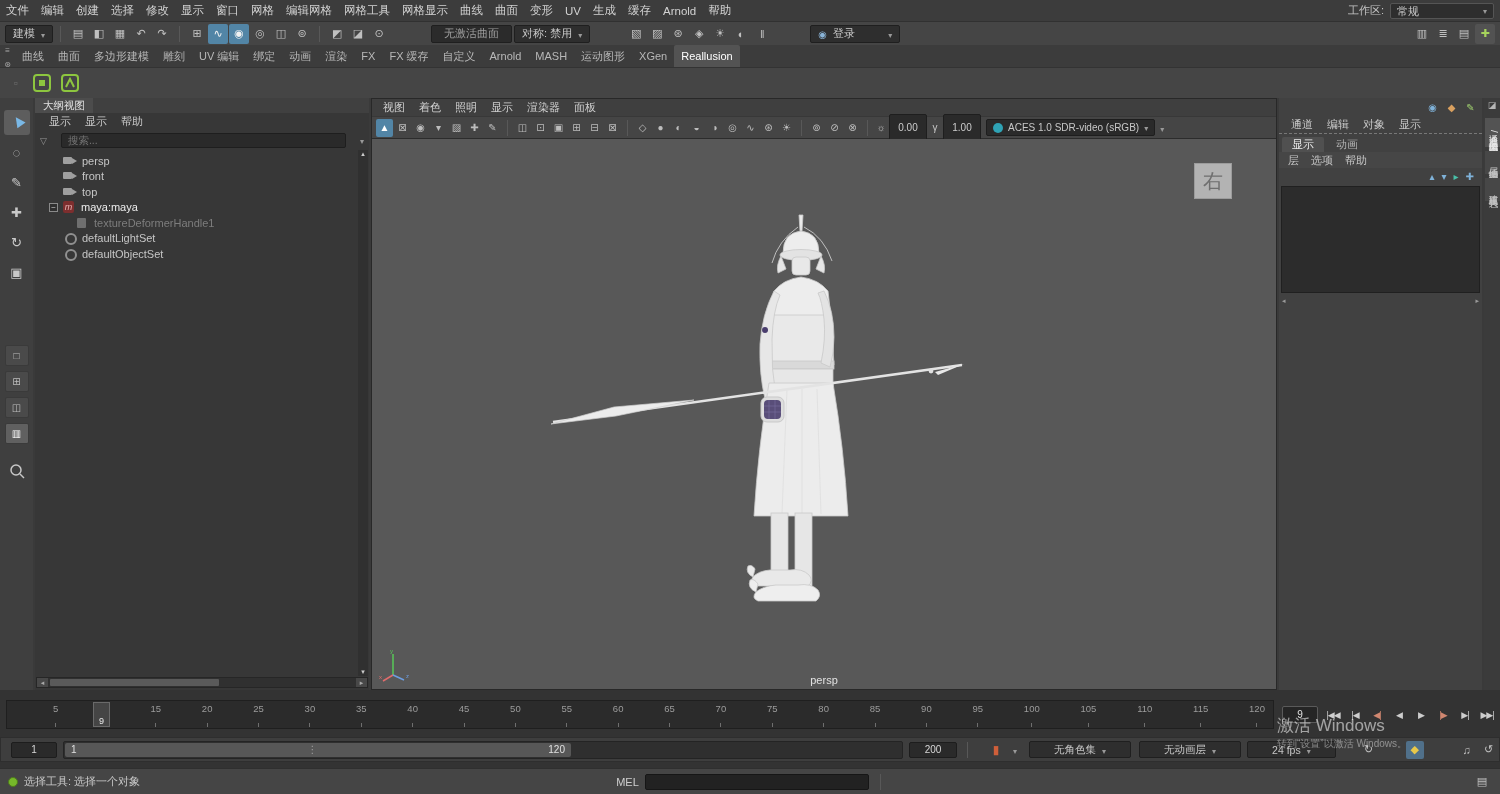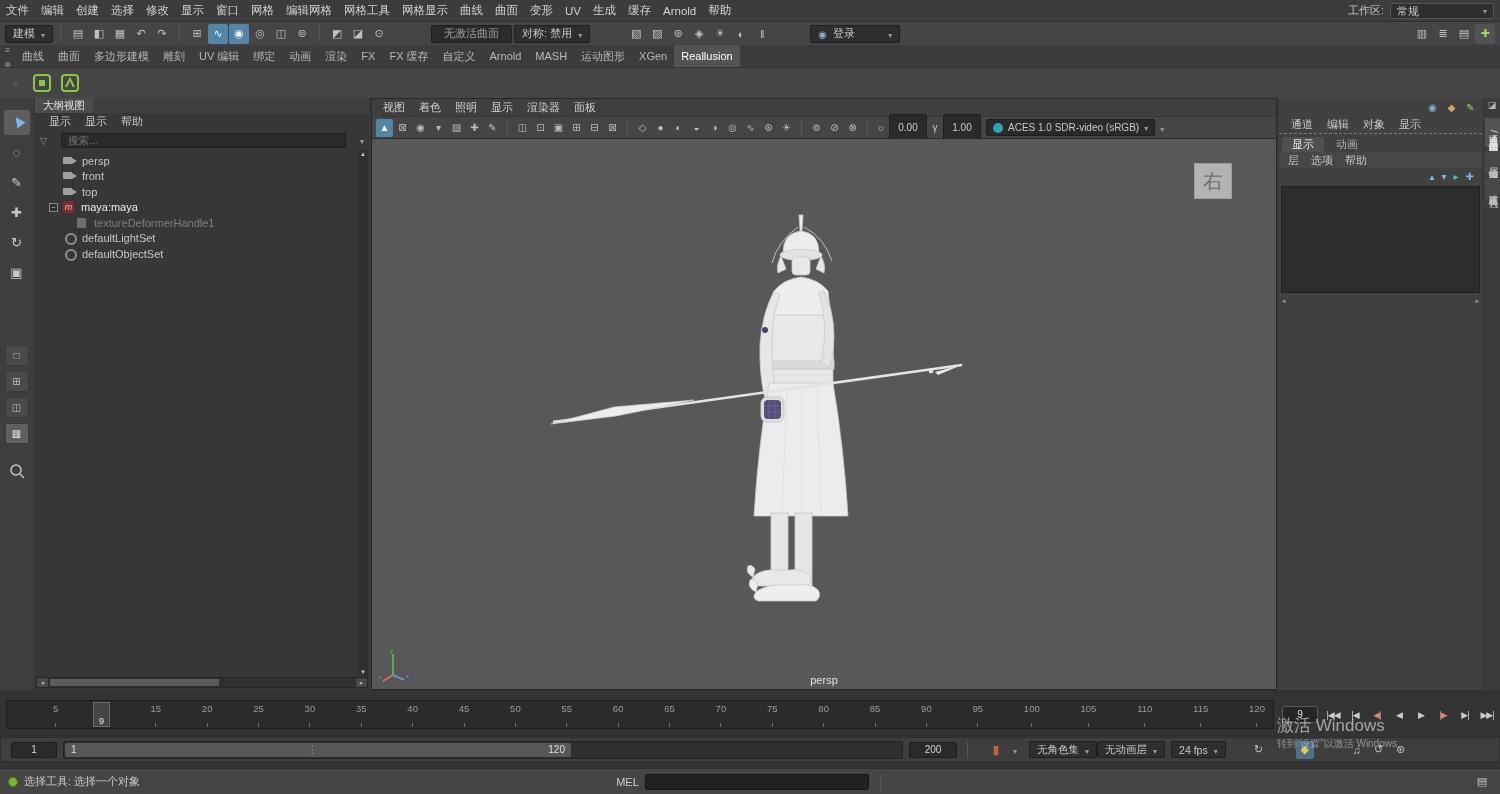--- a/index.html
+++ b/index.html
@@ -138,21 +138,21 @@
   .tl-buttons{display:flex;align-items:center;margin-left:4px}
   .pb-btn{width:22px;height:22px;display:flex;align-items:center;justify-content:center;font-size:9px;letter-spacing:-1px;color:#cdcdcd;white-space:nowrap}
   .pb-btn.key{color:#d08770}
 
   
   #rangebar{left:0;top:737px;width:1500px;height:25px;background:#3e3e3e;border:1px solid #2e2e2e;display:flex;align-items:center;padding-left:10px}
   .rb-field{height:16px;background:#2a2a2a;border:1px solid #1d1d1d;border-radius:2px;color:#d6d6d6;font-size:10px;text-align:center;outline:none}
   #range-track{position:relative;height:18px;width:840px;background:#2f2f2f;border:1px solid #242424;border-radius:2px;margin-left:6px;flex:none}
   #range-block{position:absolute;left:1px;top:1px;bottom:1px;width:506px;background:#575757;border-radius:2px;display:flex;align-items:center;justify-content:space-between;padding:0 6px;font-size:10px;color:#e0e0e0}
   .grip::after{content:"⋮";color:#9f9f9f;font-size:10px}
-  .rb-combo{height:17px;background:#2e2e2e;border:1px solid #1f1f1f;border-radius:2px;display:flex;align-items:center;gap:6px;padding:0 7px;font-size:10.5px;color:#c6c6c6;white-space:nowrap}
+  .rb-combo{height:17px;background:#2e2e2e;border:1px solid #1f1f1f;border-radius:2px;display:flex;align-items:center;gap:6px;padding:0 24px;font-size:10.5px;color:#c6c6c6;white-space:nowrap}
   .rb-icon{width:18px;height:18px;display:flex;align-items:center;justify-content:center;font-size:11px;color:#c0c0c0;flex:none}
   .rb-icon.autokey{background:#50708a;border-radius:2px;color:#e8c84a}
   .rb-icon.red{color:#cf5f3a;font-size:12px}
 
   
   #statusbar{left:0;top:768px;width:1500px;height:26px;background:#454545;border-top:1px solid #2f2f2f;display:flex;align-items:center;padding:0 8px;gap:6px}
   .sb-dot{width:10px;height:10px;border-radius:50%;background:#76b82a;border:1px solid #4e7a1c;flex:none}
   .sb-text{font-size:11px;color:#c9c9c9;white-space:nowrap}
   .mel-label{margin-left:470px;color:#cfcfcf}
   .mel-input{width:224px;height:16px;background:#222;border:1px solid #161616;border-radius:2px;outline:none;color:#ccc;padding:0 5px}
@@ -633,21 +633,21 @@
       </div>
     </div>
     <input class="rb-field" style="width: 48px; margin-left: 6px;" value="200">
     <span class="vsep" style="margin-left:10px"></span>
     <span class="rb-icon red" style="margin-left:14px">▮</span>
     <span class="caret" style="margin-left:8px"></span>
     <span class="rb-combo" style="margin-left:12px">
       <span>无角色集</span>
       <span class="caret"></span>
     </span>
-    <span class="rb-combo" style="margin-left:0">
+    <span class="rb-combo" style="margin-left:8px">
       <span>无动画层</span>
       <span class="caret"></span>
     </span>
     <span class="rb-combo" style="margin-left:6px">
       <span>24 fps</span>
       <span class="caret"></span>
     </span>
     <span class="rb-icon" style="margin-left:24px">↻</span>
     <span class="rb-icon autokey" style="margin-left:28px">◆</span>
     <span class="rb-icon" style="margin-left:34px">♫</span>

